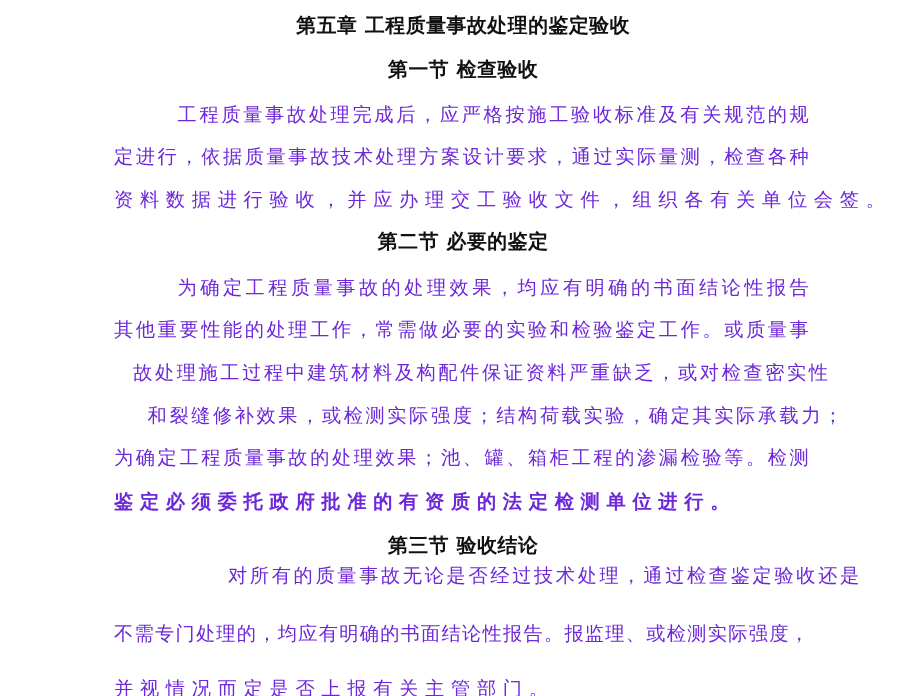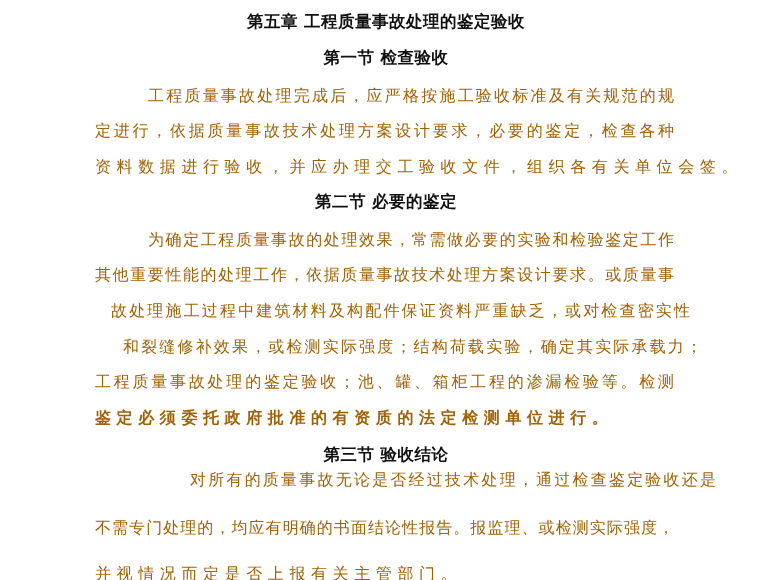--- a/index.html
+++ b/index.html
@@ -33,21 +33,21 @@
     font-weight: bold;
     font-size: 16.5px;
     letter-spacing: 0.5px;
   }
   .body-line {
     left: 95px;
     width: 579px;
     font-size: 16px;
     text-align: justify;
     text-align-last: justify;
-    color: #a16207;
+    color: #6d28d9;
   }
   .body-line.indent {
     left: 148px;
     width: 526px;
   }
   .body-line.last {
     text-align: right;
     text-align-last: left;
     letter-spacing: 5.6px;
   }
@@ -55,31 +55,31 @@
 </head>
 <body>
 
 <div class="page">
 
   <div class="line heading" style="top:10px;">第五章 工程质量事故处理的鉴定验收</div>
 
   <div class="line heading" style="top:46px;">第一节 检查验收</div>
   <div>
     <div class="line body-line indent" style="top:84px;">工程质量事故处理完成后，应严格按施工验收标准及有关规范的规</div>
-    <div class="line body-line" style="top:119px;">定进行，依据质量事故技术处理方案设计要求，必要的鉴定，检查各种</div>
+    <div class="line body-line" style="top:119px;">定进行，依据质量事故技术处理方案设计要求，通过实际量测，检查各种</div>
     <div class="line body-line last" style="top:155px;">资料数据进行验收，并应办理交工验收文件，组织各有关单位会签。</div>
   </div>
 
   <div class="line heading" style="top:190px;">第二节 必要的鉴定</div>
   <div>
-    <div class="line body-line indent" style="top:228px;">为确定工程质量事故的处理效果，常需做必要的实验和检验鉴定工作</div>
-    <div class="line body-line" style="top:263px;">其他重要性能的处理工作，依据质量事故技术处理方案设计要求。或质量事</div>
+    <div class="line body-line indent" style="top:228px;">为确定工程质量事故的处理效果，均应有明确的书面结论性报告</div>
+    <div class="line body-line" style="top:263px;">其他重要性能的处理工作，常需做必要的实验和检验鉴定工作。或质量事</div>
     <div class="line body-line" style="top:299px;margin-left:16px;">故处理施工过程中建筑材料及构配件保证资料严重缺乏，或对检查密实性</div>
     <div class="line body-line" style="top:335px;margin-left:28px;">和裂缝修补效果，或检测实际强度；结构荷载实验，确定其实际承载力；</div>
-    <div class="line body-line" style="top:370px;">工程质量事故处理的鉴定验收；池、罐、箱柜工程的渗漏检验等。检测</div>
+    <div class="line body-line" style="top:370px;">为确定工程质量事故的处理效果；池、罐、箱柜工程的渗漏检验等。检测</div>
     <div class="line body-line last" style="top:406px;font-weight:bold;">鉴定必须委托政府批准的有资质的法定检测单位进行。</div>
   </div>
 
   <div class="line heading" style="top:443px;">第三节 验收结论</div>
   <div>
     <div class="line body-line indent" style="top:468px;margin-left:42px;">对所有的质量事故无论是否经过技术处理，通过检查鉴定验收还是</div>
     <div class="line body-line" style="top:516px;">不需专门处理的，均应有明确的书面结论性报告。报监理、或检测实际强度，</div>
     <div class="line body-line last" style="top:551px;margin-top:11px;">并视情况而定是否上报有关主管部门。</div>
   </div>
 

